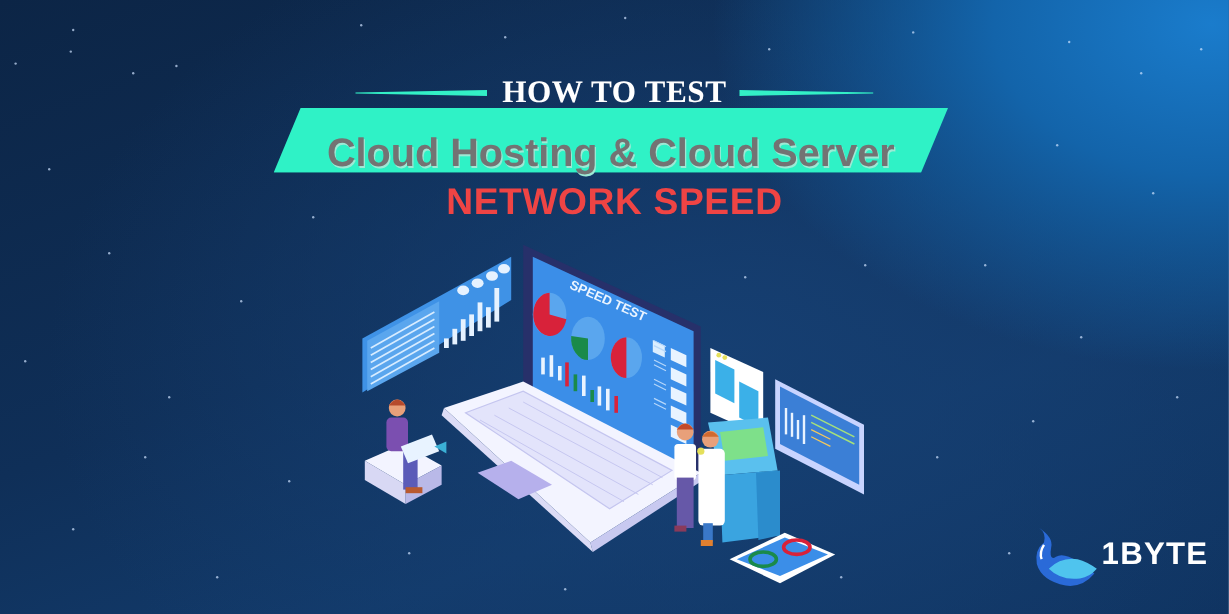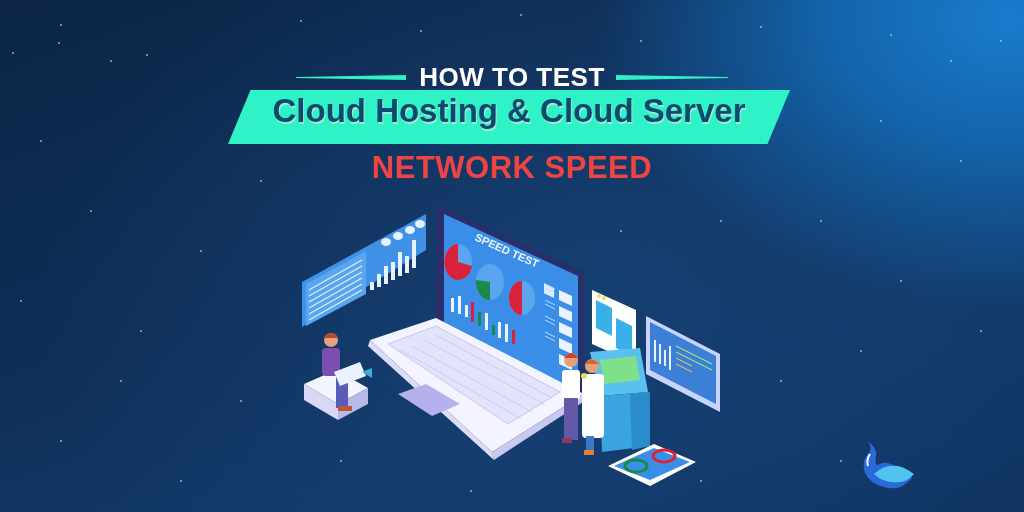--- a/index.html
+++ b/index.html
@@ -13,24 +13,24 @@
       linear-gradient(160deg,#0c2546 0%,#0f2f58 45%,#123a6a 70%,#0f3360 100%);
   }
   .stars{position:absolute;inset:0;}
   .stars i{position:absolute;width:2px;height:2px;border-radius:50%;background:#cfe3ff;opacity:.7;}
   
   .head-line{position:absolute;top:62px;left:0;width:1024px;height:30px;}
   .dash{position:absolute;top:13px;height:5px;background:#33f0c6;}
   .dash.left{left:296px;width:110px;clip-path:polygon(0 40%,100% 0,100% 100%,0 60%);}
   .dash.right{left:616px;width:112px;clip-path:polygon(0 0,100% 40%,100% 60%,0 100%);}
   .t1{position:absolute;top:62px;left:0;width:1024px;text-align:center;color:#fff;
-      font-family:Liberation Sans, sans-serif;font-weight:700;font-size:26px;letter-spacing:.5px;}
+      font-family:Liberation Serif, serif;font-weight:700;font-size:26px;letter-spacing:.5px;}
   .banner{position:absolute;top:90px;left:228px;width:562px;height:54px;background:#2ff2c6;
       clip-path:polygon(4% 0,100% 0,96% 100%,0 100%);}
-  .t2{position:absolute;top:92px;left:228px;width:562px;text-align:center;color:#0c4a6e;
+  .t2{position:absolute;top:108px;left:228px;width:562px;text-align:center;color:#737373;
       font-family:"Liberation Sans",sans-serif;font-weight:700;font-size:33px;
       text-shadow:1px 2px 0 #9ee9d5;}
   .t3{position:absolute;top:150px;left:0;width:1024px;text-align:center;color:#ef4444;
       font-family:"Liberation Sans",sans-serif;font-weight:700;font-size:31px;letter-spacing:.5px;}
   
   .illus{position:absolute;left:0;top:0;width:1024px;height:512px;}
   
   .logo{position:absolute;left:856px;top:432px;width:160px;height:62px;}
   .logo-text{position:absolute;left:62px;top:14px;color:#fff;font-family:"Liberation Sans",sans-serif;
       font-weight:700;font-size:26px;letter-spacing:1px;}
@@ -243,13 +243,14 @@
     <ellipse cx="664" cy="456" rx="11" ry="6" fill="none" stroke="#d8223a" stroke-width="3"></ellipse>
   </g>
 </svg>
 
 <div class="logo">
   <svg width="62" height="62" viewBox="0 0 62 62" style="position:absolute;left:0;top:0">
     <path d="M10,8 q6,4 4,12 q-8,6 -6,18 q4,14 24,18 q14,2 24,-10 q-6,-4 -14,-10 q-12,-8 -18,-4 q-6,4 -4,-8 q2,-8 -10,-16z" fill="#2a6ad8"></path>
     <path d="M18,42 q10,10 26,8 q8,-1 14,-8 q-8,-6 -16,-8 q-14,-2 -24,8z" fill="#4fc4ee"></path>
     <path d="M14,22 q-4,6 -2,12" stroke="#ffffff" stroke-width="2" fill="none"></path>
   </svg>
+  <div class="logo-text">1BYTE</div>
 </div>
 
 </body></html>

